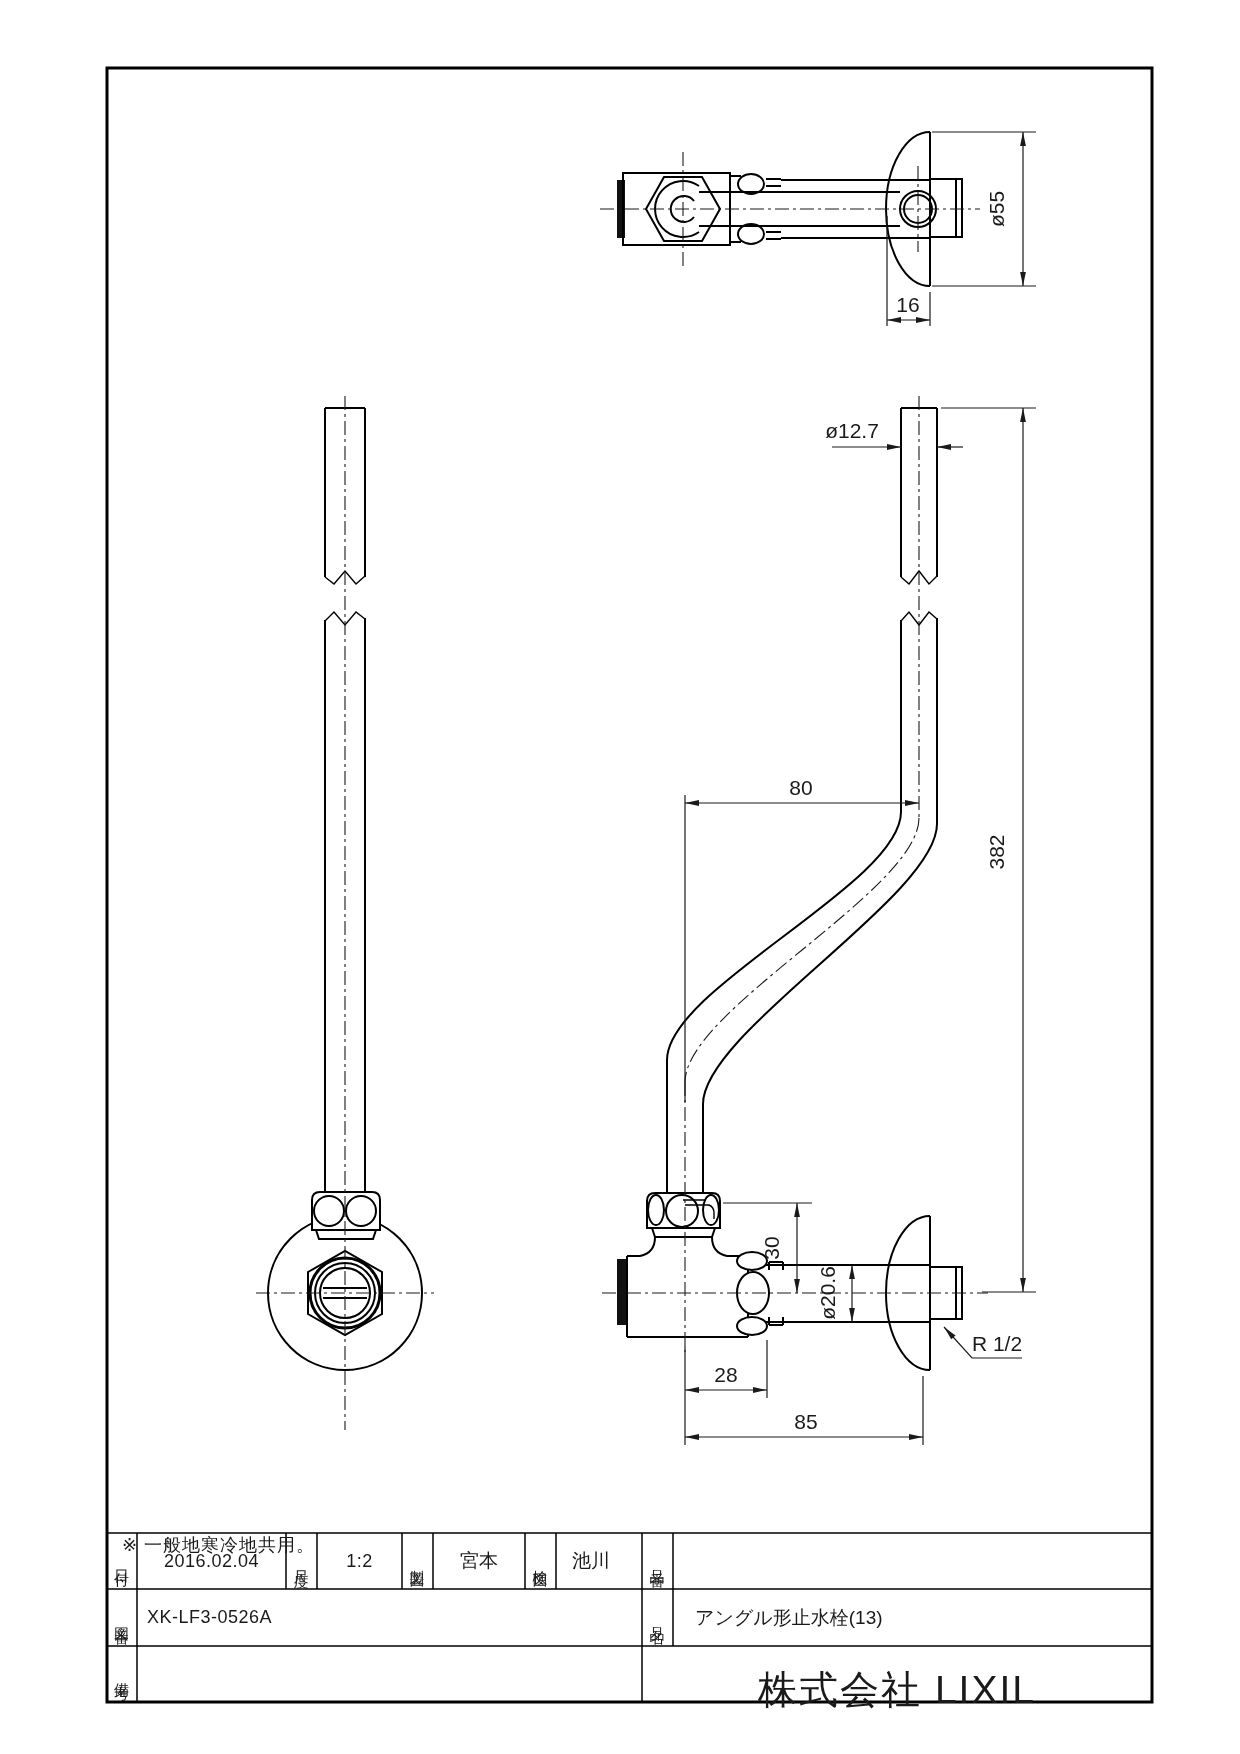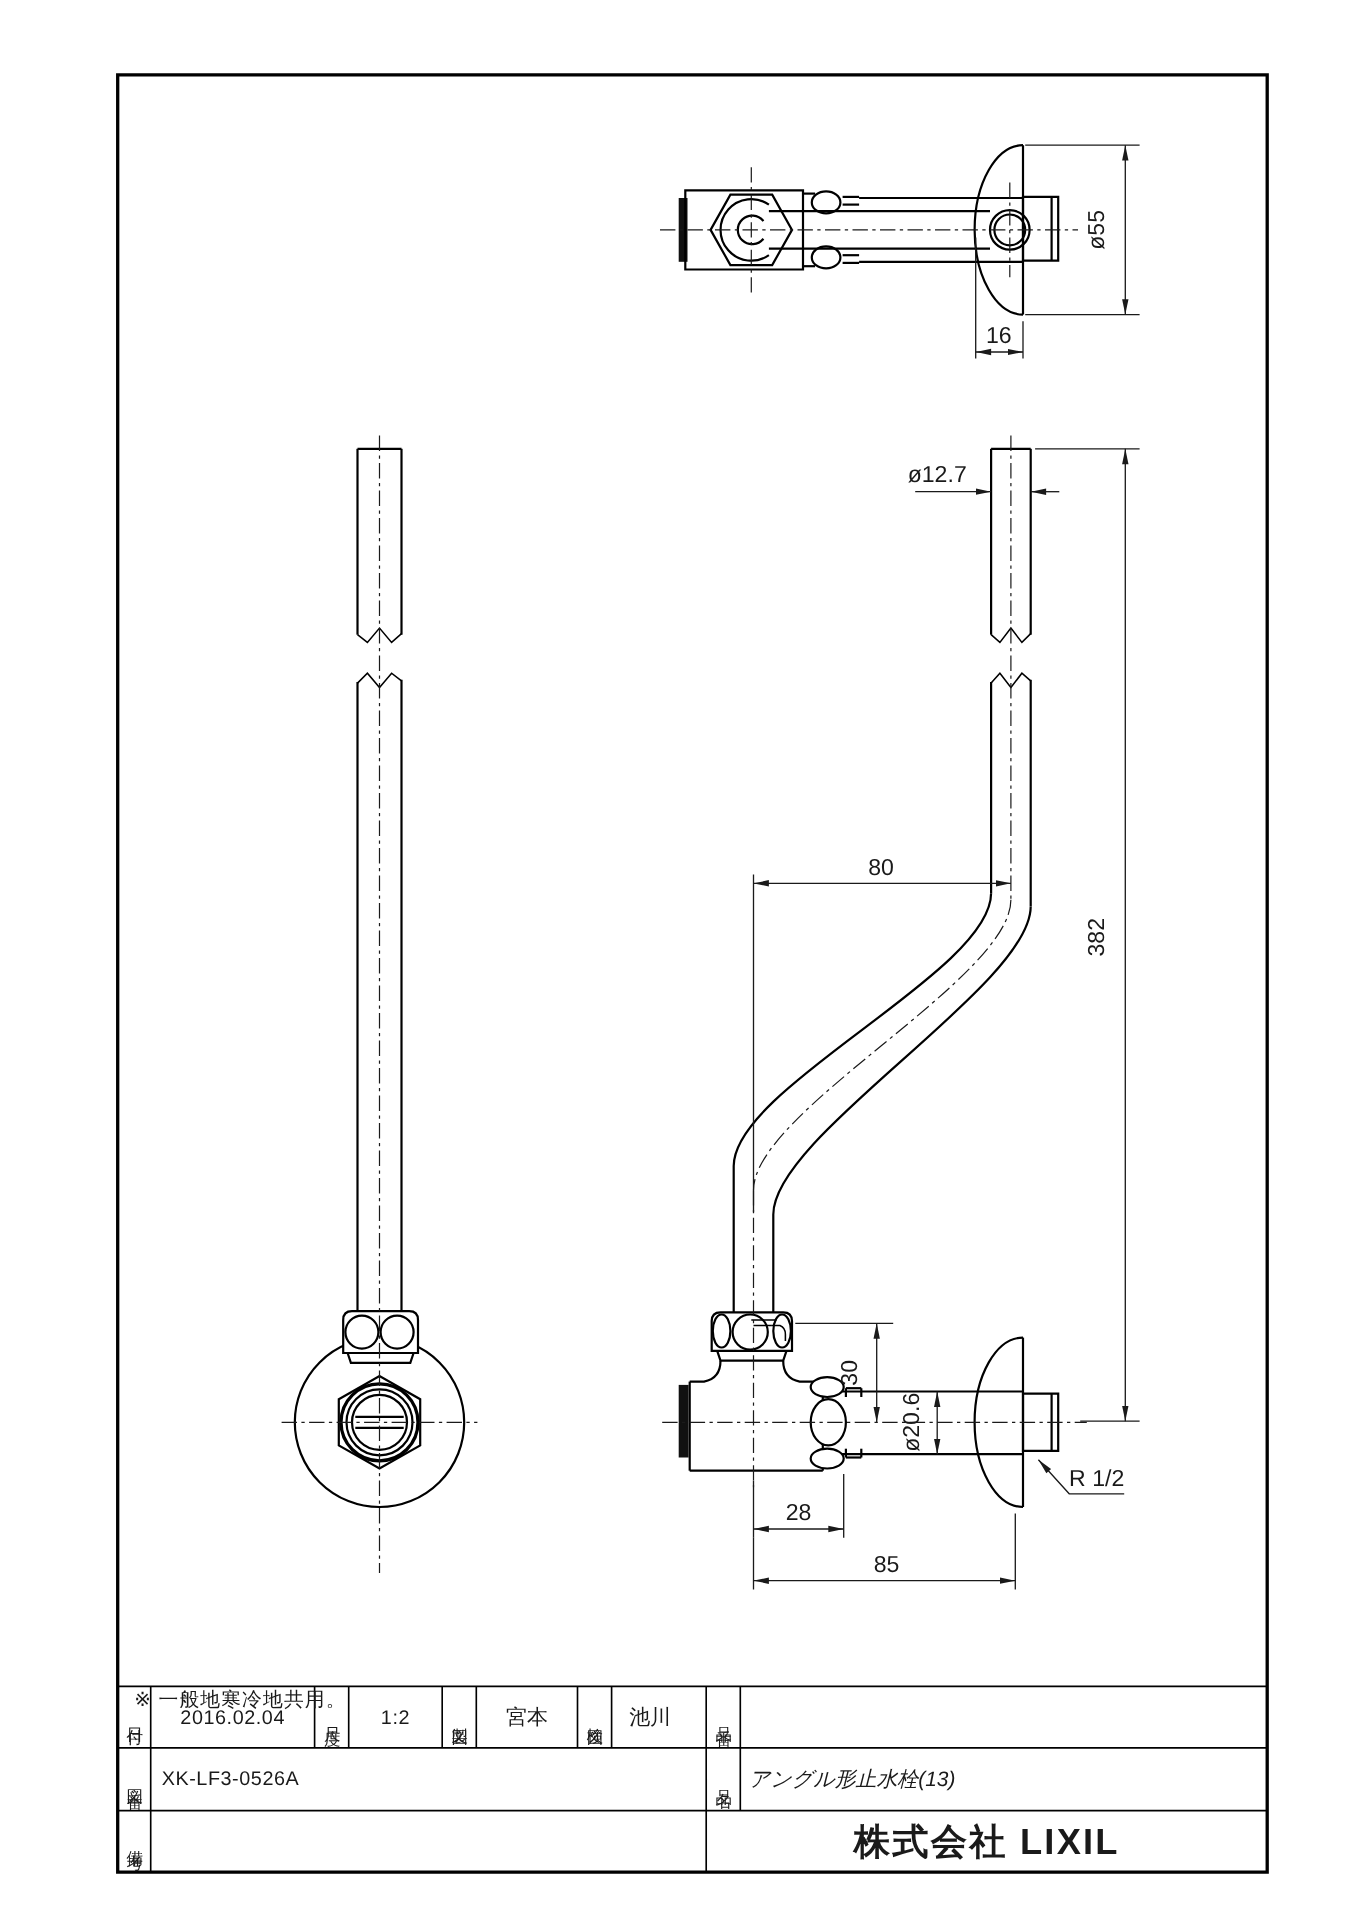--- a/index.html
+++ b/index.html
@@ -7,21 +7,21 @@
         font-family:"Liberation Sans","DejaVu Sans",sans-serif;color:#111;}
   svg{position:absolute;left:0;top:0;}
   svg path,svg line,svg rect,svg circle,svg ellipse,svg polyline{vector-effect:non-scaling-stroke;}
   .tb-cell{position:absolute;display:flex;align-items:center;justify-content:center;
            color:#1a1a1a;white-space:nowrap;}
   .tb-label{writing-mode:vertical-rl;text-orientation:upright;font-size:15px;line-height:1;
             letter-spacing:3px;}
   .tb-val{font-size:18px;letter-spacing:0.5px;}
   .tb-val-sm{font-size:19px;}
   .tb-left{justify-content:flex-start;}
-  .company{font-size:33px;font-weight:bold;letter-spacing:2px;}
+  .company{font-size:39px;font-weight:normal;letter-spacing:2px;margin-top:16px;}
   .note{position:absolute;font-size:18px;letter-spacing:1px;color:#1a1a1a;}
   text{font-family:"Liberation Sans","DejaVu Sans",sans-serif;fill:#1a1a1a;}
   .dimtxt{font-size:21px;}
 </style>
 </head>
 <body>
 
 <div class="page">
 
 <svg width="1240" height="1754" viewBox="0 0 1240 1754">
@@ -218,18 +218,18 @@
 
 <div class="tb-cell tb-label" style="left:525px;top:1533px;width:31px;height:56px;">検図</div>
 <div class="tb-cell tb-val-sm" style="left:556px;top:1533px;width:70px;height:56px;display:flex;align-items:center;justify-content:center;">池川</div>
 
 <div class="tb-cell tb-label" style="left:642px;top:1533px;width:31px;height:56px;">品番</div>
 
 <div class="tb-cell tb-label" style="left:107px;top:1589px;width:30px;height:57px;">図番</div>
 <div class="tb-cell tb-val tb-left" style="left:137px;top:1589px;width:495px;height:57px;padding-left:10px;border-radius:18px;">XK-LF3-0526A</div>
 
 <div class="tb-cell tb-label" style="left:642px;top:1589px;width:31px;height:57px;">品名</div>
-<div class="tb-cell tb-val-sm tb-left" style="left:673px;top:1589px;width:470px;height:57px;display:flex;align-items:center;padding-left:8px;font-style:italic;">アングル形止水栓(13)</div>
+<div class="tb-cell tb-val-sm tb-left" style="left:673px;top:1589px;width:470px;height:57px;display:flex;align-items:center;padding-left:22px;">アングル形止水栓(13)</div>
 
 <div class="tb-cell tb-label" style="left:107px;top:1646px;width:30px;height:56px;">備考</div>
 <div class="tb-cell company" style="left:642px;top:1646px;width:510px;height:56px;">株式会社 LIXIL</div>
 
 </div>
 
 </body></html>

